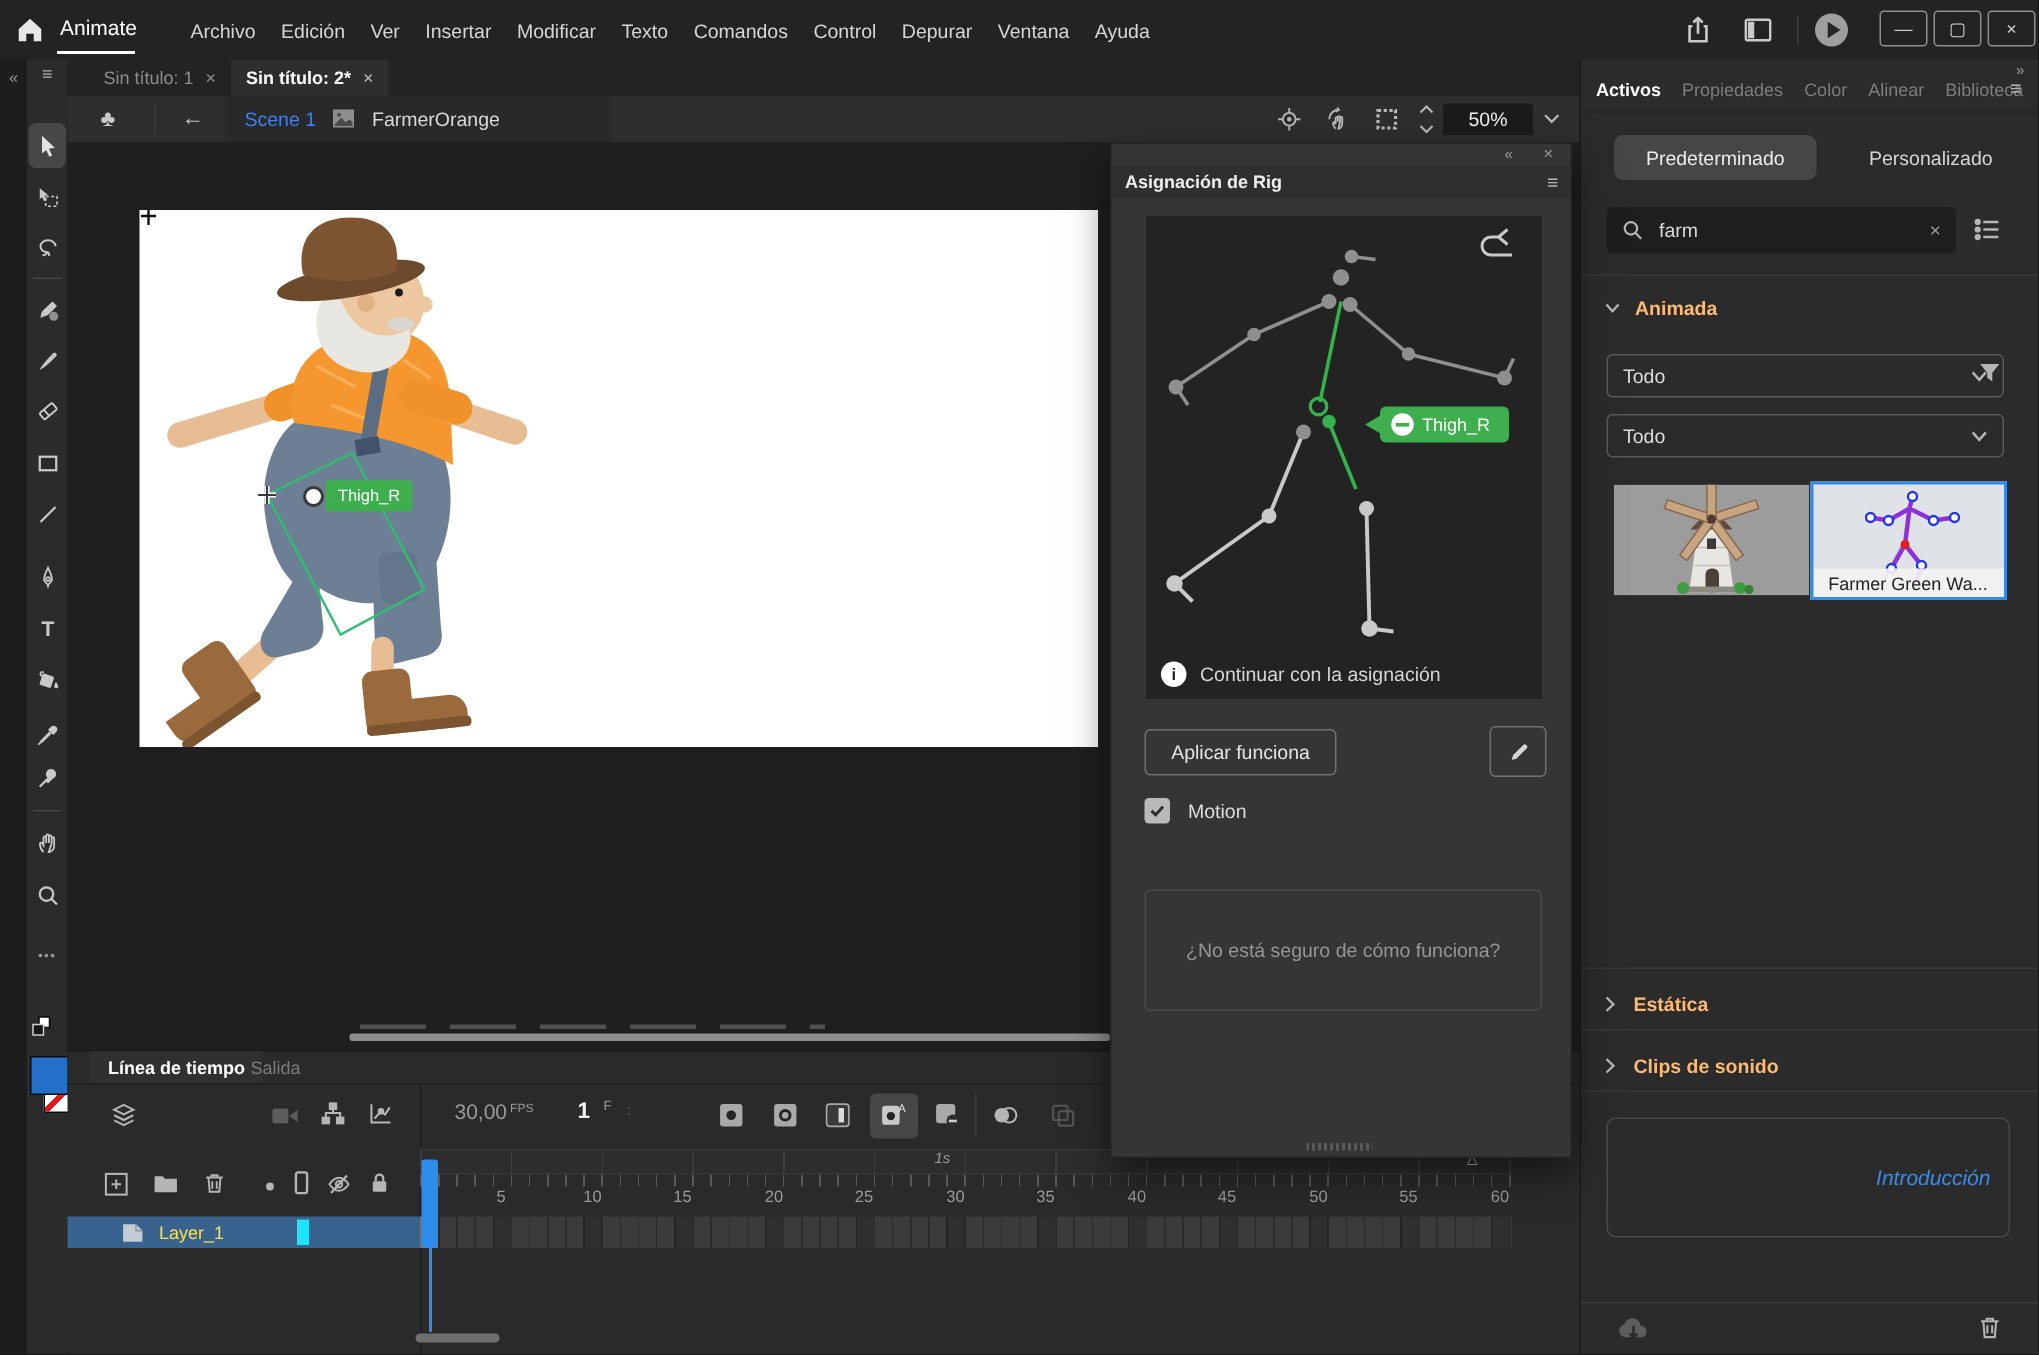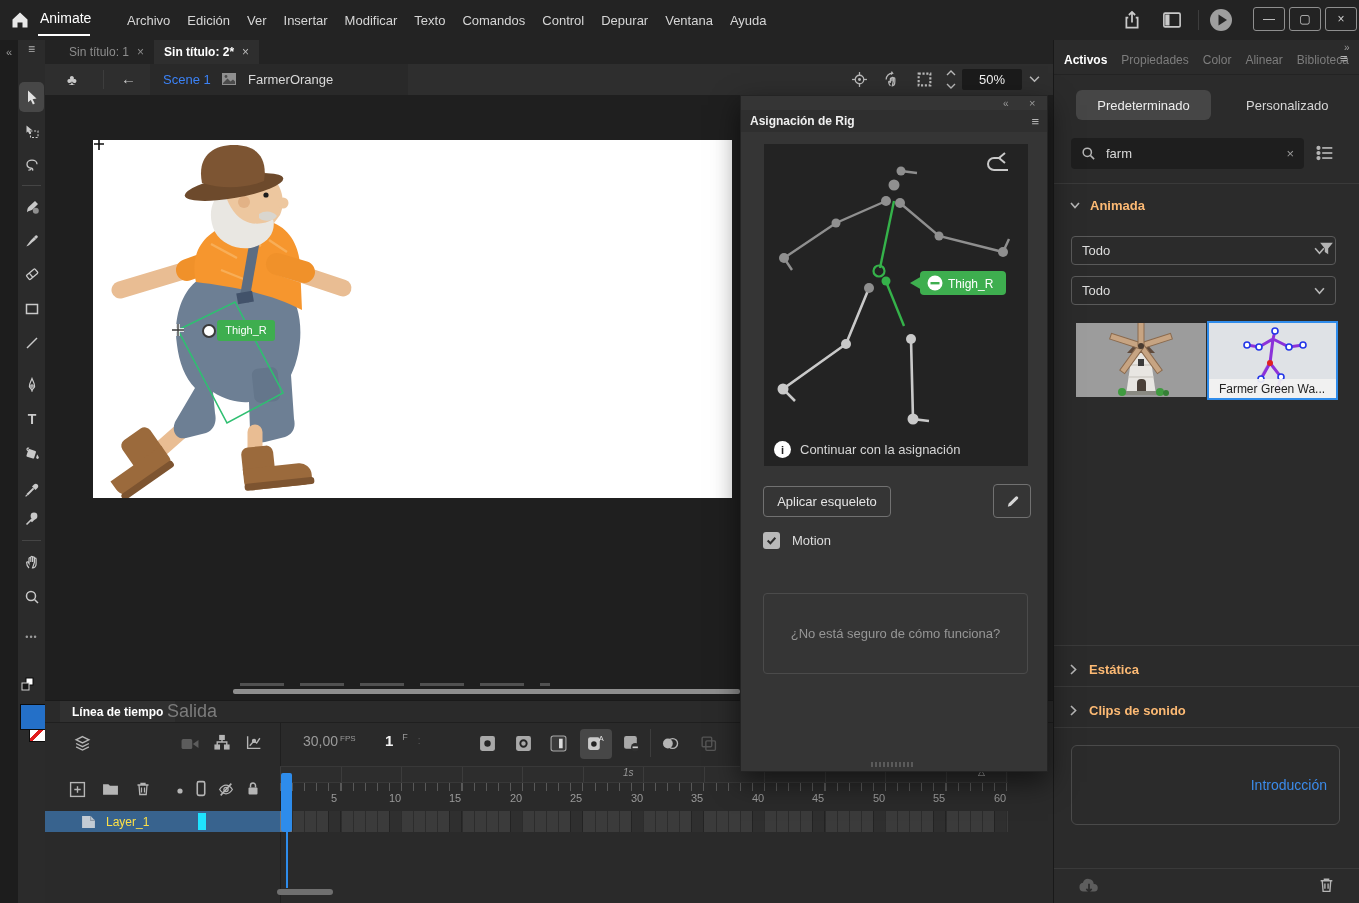--- a/index.html
+++ b/index.html
@@ -343,21 +343,21 @@
         <path d="M6,0 V10 M1,4 H11" stroke="#111111" stroke-width="1.6"></path>
       </svg>
     </div>
     <div class="ab" style="left:195px;top:588px;width:310px;height:3px;
          background:repeating-linear-gradient(90deg,#515151 0 44px,transparent 44px 60px);"></div>
     <div class="ab" style="left:188px;top:594px;width:507px;height:5px;background:#8f8f8f;border-radius:2px;"></div>
   </div>
 
   <div id="timeline" class="ab">
     <div class="ab fx" style="left:15px;top:0;height:21px;padding:0 12px;background:#303030;color:#ffffff;font-weight:bold;font-size:12px;">Línea de tiempo</div>
-    <div class="ab fx" style="left:112px;top:0;height:21px;padding:0 10px;color:#7c7c7c;font-size:18px;">Salida</div>
+    <div class="ab fx" style="left:112px;top:0;height:21px;padding:0 10px;color:#7c7c7c;font-size:12px;">Salida</div>
     <div class="ab" style="left:0;top:21px;width:1008px;height:1px;background:#1f1f1f;"></div>
 
     <div class="ab" style="left:28px;top:34px;">
       <svg class="ic" width="19" height="17" viewBox="0 0 16 16" fill="none" stroke="#b5b5b5" stroke-width="1.3">
           <path d="M8,1.5 L14,4.5 L8,7.5 L2,4.5 Z"></path>
           <path d="M2,8 l6,3 6,-3"></path>
           <path d="M2,11.2 l6,3 6,-3"></path>
         </svg>
     </div>
     <div class="ab dim" style="left:136px;top:36px;">
@@ -569,21 +569,21 @@
         </g>
         <path d="M237,14 h-7 a6,6 0 0 0 0,12 h14" fill="none" stroke="#c9c9c9" stroke-width="2"></path>
         <path d="M241,9 L235,14 L241,19" fill="none" stroke="#c9c9c9" stroke-width="2"></path>
       </svg>
       <div class="ab fx" style="left:10px;bottom:8px;gap:9px;">
         <div style="width:17px;height:17px;border-radius:50%;background:#ffffff;color:#222222;font-weight:bold;font-size:11px;display:flex;align-items:center;justify-content:center;">i</div>
         <span style="color:#d6d6d6;">Continuar con la asignación</span>
       </div>
     </div>
 
-    <div class="rigbtn" style="left:22px;top:390px;width:126px;height:29px;">Aplicar  esqueleto</div>
+    <div class="rigbtn" style="left:22px;top:390px;width:126px;height:29px;">Aplicar  funciona</div>
     <div class="rigbtn" style="left:252px;top:388px;width:36px;height:32px;">
       <svg class="ic" width="15" height="15" viewBox="0 0 16 16">
           <path d="M3,13.5 L3.9,10.2 L11.2,2.9 a1.7,1.7 0 0 1 2.4,2.4 L6.3,12.6 Z" fill="#d6d6d6"></path>
         </svg>
     </div>
     <div class="ab fx" style="left:22px;top:436px;gap:12px;">
       <div style="width:17px;height:17px;background:#b9b9b9;border-radius:3px;display:flex;align-items:center;justify-content:center;">
         <svg class="ic" width="11" height="11" viewBox="0 0 10 10">
             <path d="M1.5,5 L4,7.5 L8.5,2.5" fill="none" stroke="#2d2d2d" stroke-width="1.8"></path>
           </svg>
@@ -721,21 +721,21 @@
     <div class="divh" style="top:646px;"></div>
     <div class="ab fx" style="left:16px;top:656px;gap:12px;height:28px;">
       <svg class="ic" width="7" height="11" viewBox="0 0 7 11">
           <path d="M1,1 L5.6,5.5 L1,10" fill="none" stroke="#b5b5b5" stroke-width="1.6"></path>
         </svg>
       <span class="secthead">Clips de sonido</span>
     </div>
     <div class="divh" style="top:687px;"></div>
 
     <div class="ab fx" style="left:17px;top:705px;width:269px;height:80px;border:1px solid #4a4a4a;border-radius:6px;box-sizing:border-box;padding:0 12px;">
-      <span style="margin-left:auto;color:#3b8bea;font-size:14px;">Introducción</span>
+      <span style="margin-left:auto;color:#3b8bea;font-size:14px;font-style:italic;">Introducción</span>
     </div>
 
     <div class="divh" style="top:828px;"></div>
     <div class="ab dim" style="left:24px;top:836px;">
       <svg class="ic" width="22" height="19" viewBox="0 0 20 17">
           <path d="M5,14 a4,4 0 0 1 -0.5,-7.9 a5,5 0 0 1 9.8,1 a3.4,3.4 0 0 1 0.4,6.9 Z" fill="#9a9a9a"></path>
           <path d="M10,7 V14 M7.6,11.6 L10,14 L12.4,11.6" stroke="#2b2b2b" stroke-width="1.6" fill="none"></path>
         </svg>
     </div>
     <div class="ab" style="left:264px;top:835px;">

